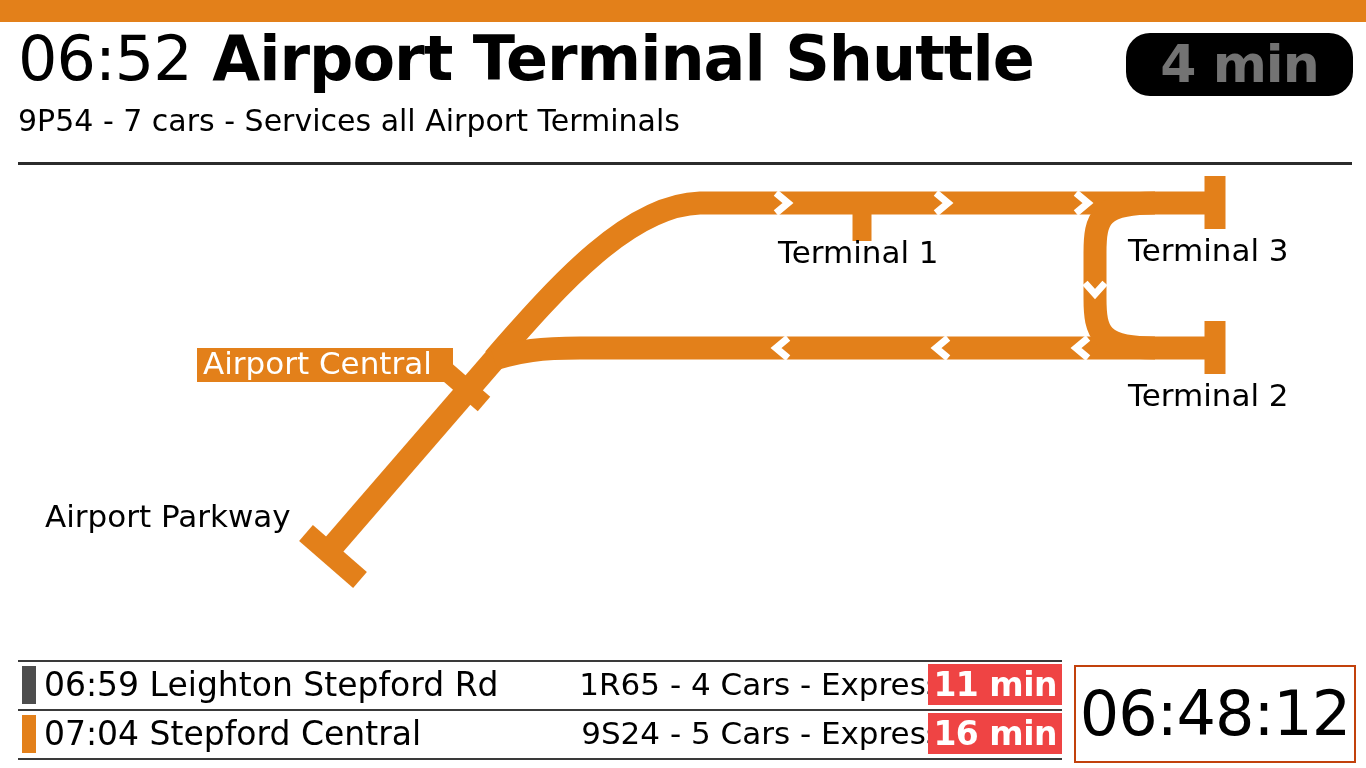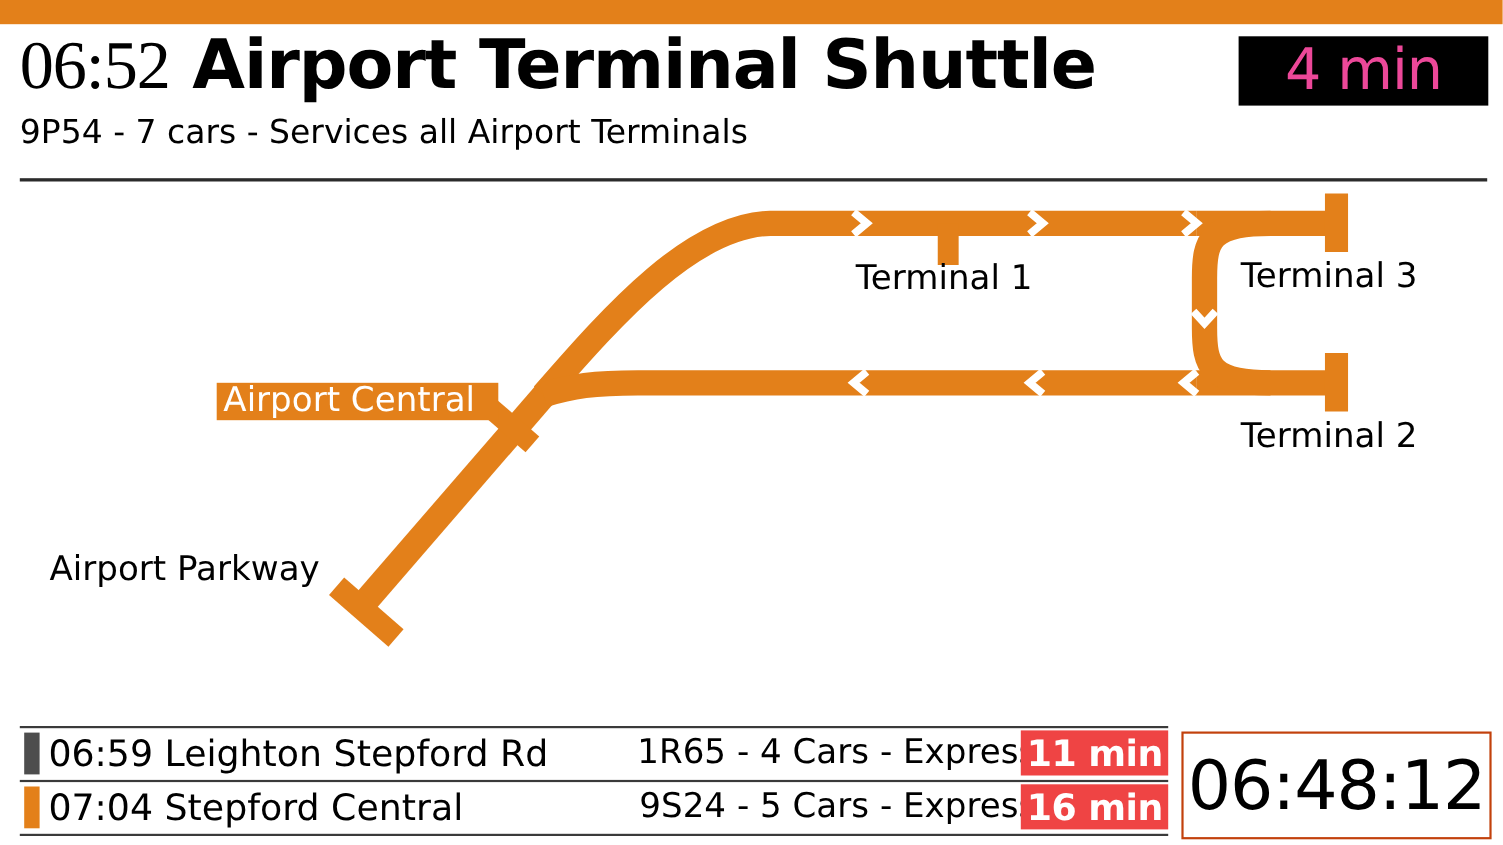--- a/index.html
+++ b/index.html
@@ -33,46 +33,46 @@
   #service-title {
     position: absolute;
     left: 18px; top: 6px;
     white-space: nowrap;
     line-height: 1;
     font-size: 62px;
   }
   #service-title .dep-time {
     font-weight: 400;
     letter-spacing: -1px;
-    font-family: Liberation Serif, serif;
   }
   #service-title .dest {
     font-weight: 700;
     letter-spacing: -1px;
   }
   #service-subtitle {
     position: absolute;
     left: 18px; top: 84px;
     font-size: 30px;
     font-weight: 400;
     line-height: 1;
     white-space: nowrap;
   }
   #eta-badge {
     position: absolute;
     left: 1126px; top: 11px;
     width: 227px; height: 63px;
     background: #000000;
-    color: #ec4899;
+    color: #737373;
     font-size: 52px;
-    font-weight: 400;
+    font-weight: 700;
     line-height: 63px;
     text-align: center;
     letter-spacing: -1px;
     box-sizing: border-box;
+    border-radius: 24px;
   }
   #header-rule {
     position: absolute;
     left: 18px; top: 140px;
     width: 1334px; height: 3px;
     background: #2b2b2b;
   }
 
   
   #diagram {

